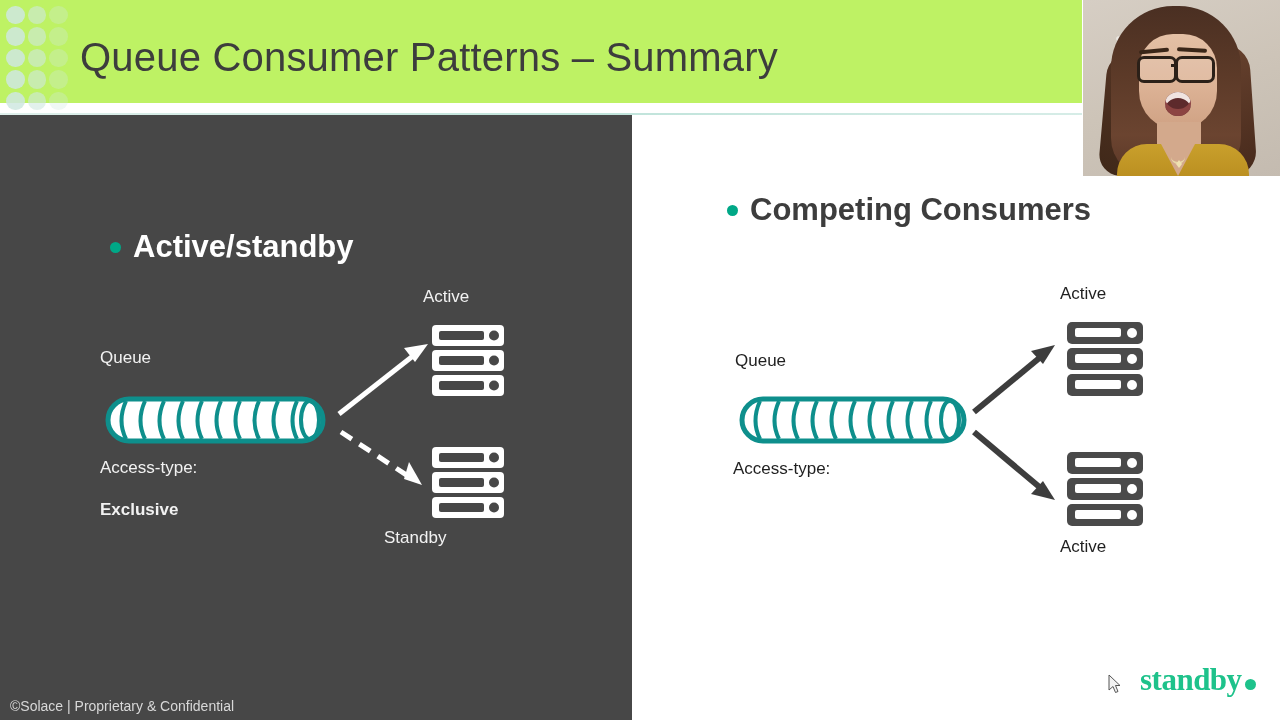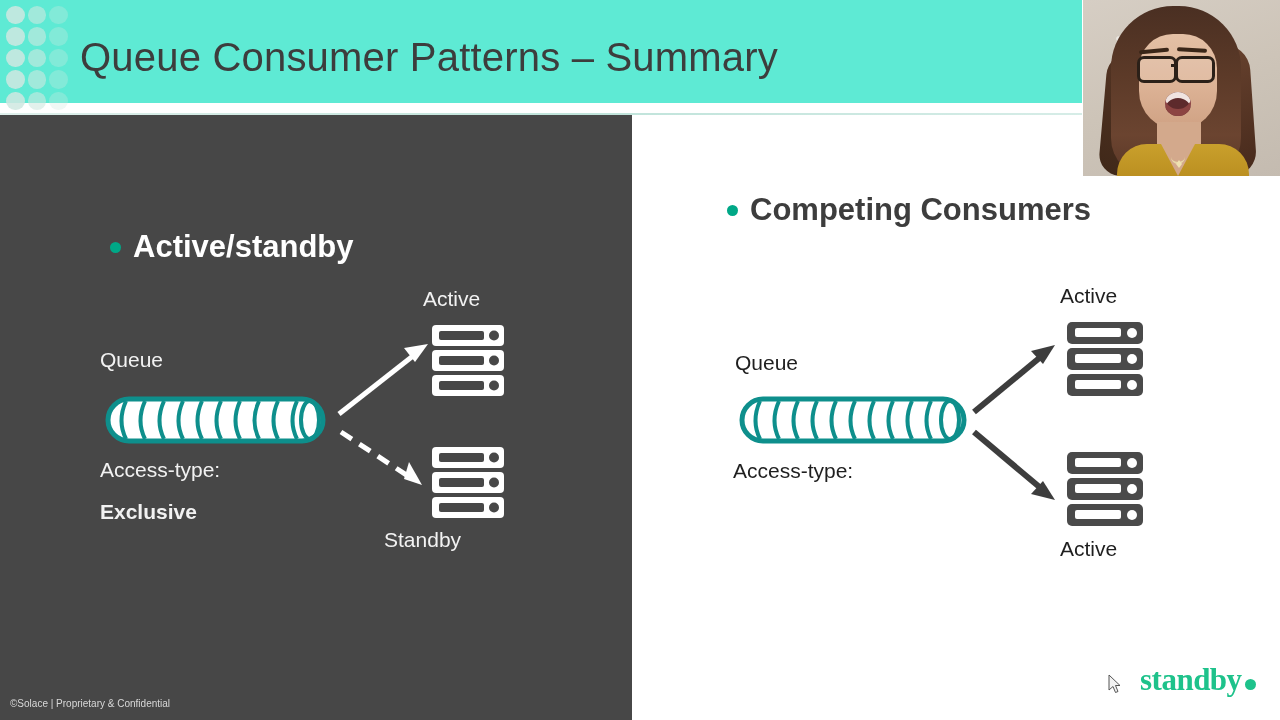--- a/index.html
+++ b/index.html
@@ -5,21 +5,21 @@
   html,body{margin:0;padding:0;}
   body{
     width:1280px;height:720px;overflow:hidden;
     background:#ffffff;
     font-family:"Liberation Sans", sans-serif;
     position:relative;
   }
   .slide{position:absolute;inset:0;background:#ffffff;}
 
   
-  .title-bar{position:absolute;left:0;top:0;width:1280px;height:103px;background:#5eead4;}
+  .title-bar{position:absolute;left:0;top:0;width:1280px;height:103px;background:#bef264;}
   .dot-grid{position:absolute;left:6px;top:6px;width:62px;height:104px;
             display:grid;grid-template-columns:repeat(3,1fr);grid-template-rows:repeat(5,1fr);
             gap:3px;}
   .dot-grid span{border-radius:50%;background:#cfe8e0;display:block;}
   .dot-grid span.c1{opacity:.85}
   .dot-grid span.c2{opacity:.6}
   .dot-grid span.c3{opacity:.32}
   .slide-title{position:absolute;left:80px;top:26px;width:960px;
     font-size:40px;line-height:62px;color:#3d3d3d;font-weight:400;
     font-family:"Liberation Sans", sans-serif;letter-spacing:.2px;white-space:nowrap;}
@@ -32,30 +32,30 @@
 
   .bullet-row{position:absolute;display:flex;align-items:center;gap:12px;}
   .bullet-dot{width:11px;height:11px;border-radius:50%;background:#00a887;flex:0 0 auto;}
   .bullet-text{font-size:31px;font-weight:bold;white-space:nowrap;
                font-family:"Liberation Sans", sans-serif;}
   .bullet-left{left:110px;top:193px;margin-top:36px;}
   .bullet-left .bullet-text{color:#ffffff;}
   .bullet-right{left:727px;top:192px;align-items:center;}
   .bullet-right .bullet-text{color:#3d3d3d;}
 
-  .lbl{position:absolute;font-size:21px;font-weight:400;white-space:nowrap;
+  .lbl{position:absolute;font-size:17px;font-weight:400;white-space:nowrap;
        font-family:"Liberation Sans", sans-serif;}
   .lbl.light{color:#f2f2f2;}
   .lbl.dark{color:#1f1f1f;}
   .lbl.strong{font-weight:600;}
   
   .art{position:absolute;left:0;top:0;width:1280px;height:720px;pointer-events:none;}
 
   
-  .footer-note{position:absolute;left:10px;top:698px;font-size:10px;color:#d8d8d8;
+  .footer-note{position:absolute;left:10px;top:698px;font-size:14px;color:#d8d8d8;
     font-family:"Liberation Sans", sans-serif;white-space:nowrap;}
   .logo{position:absolute;left:1140px;top:664px;font-family:"Liberation Serif", serif;
     font-size:31px;font-weight:bold;color:#1ec28b;letter-spacing:-.5px;line-height:31px;}
   .logo .dot{display:inline-block;width:11px;height:11px;border-radius:50%;
     background:#1ec28b;margin-left:3px;vertical-align:baseline;}
 
   
   .cursor{position:absolute;left:1108px;top:674px;width:14px;height:20px;}
 
   

